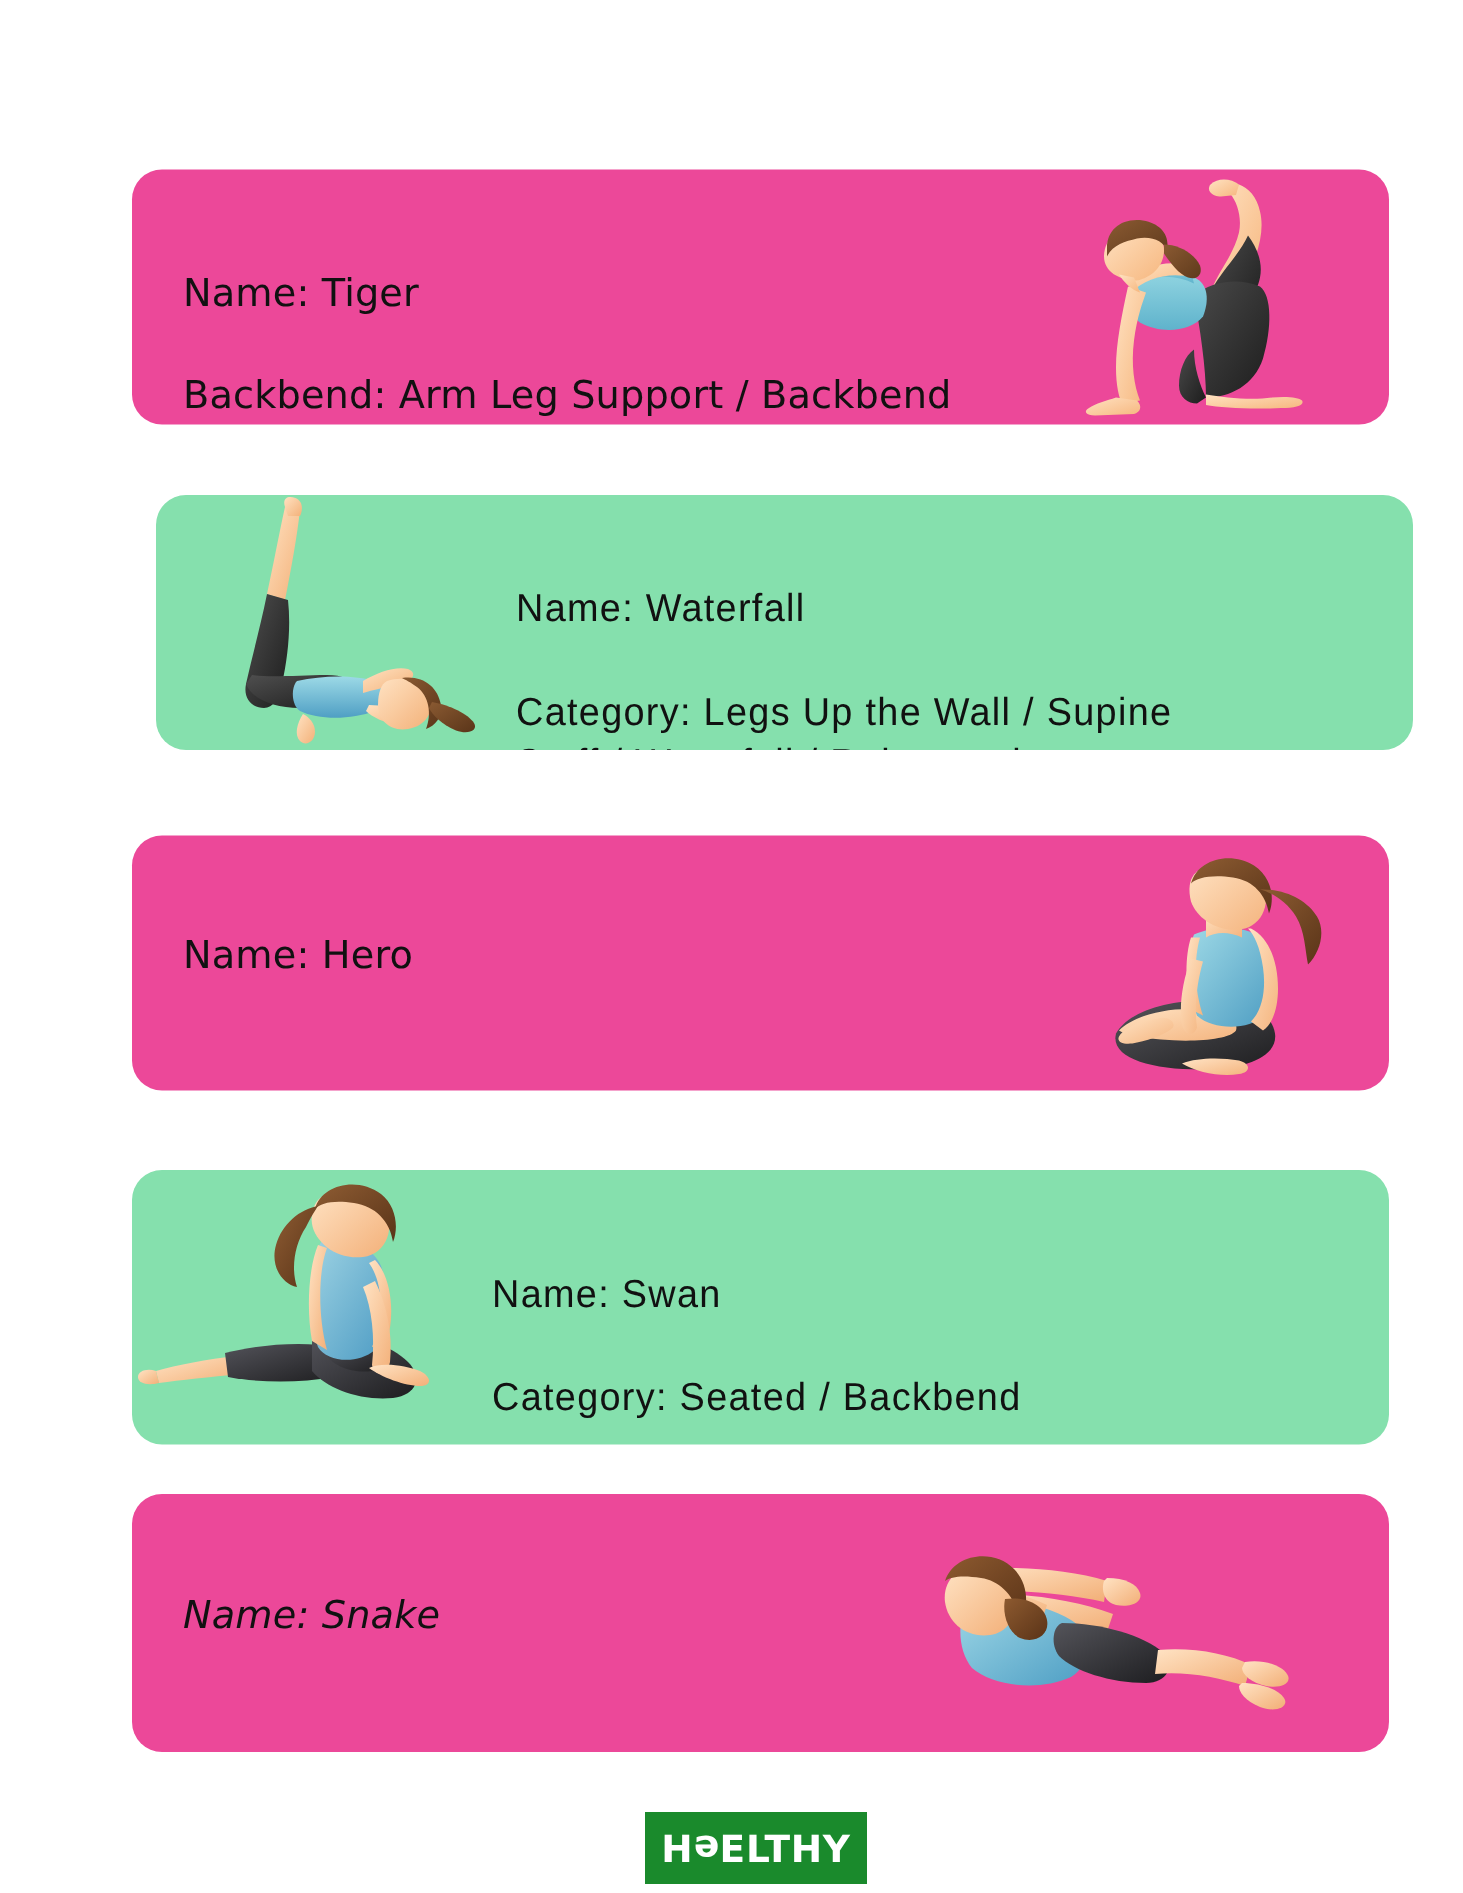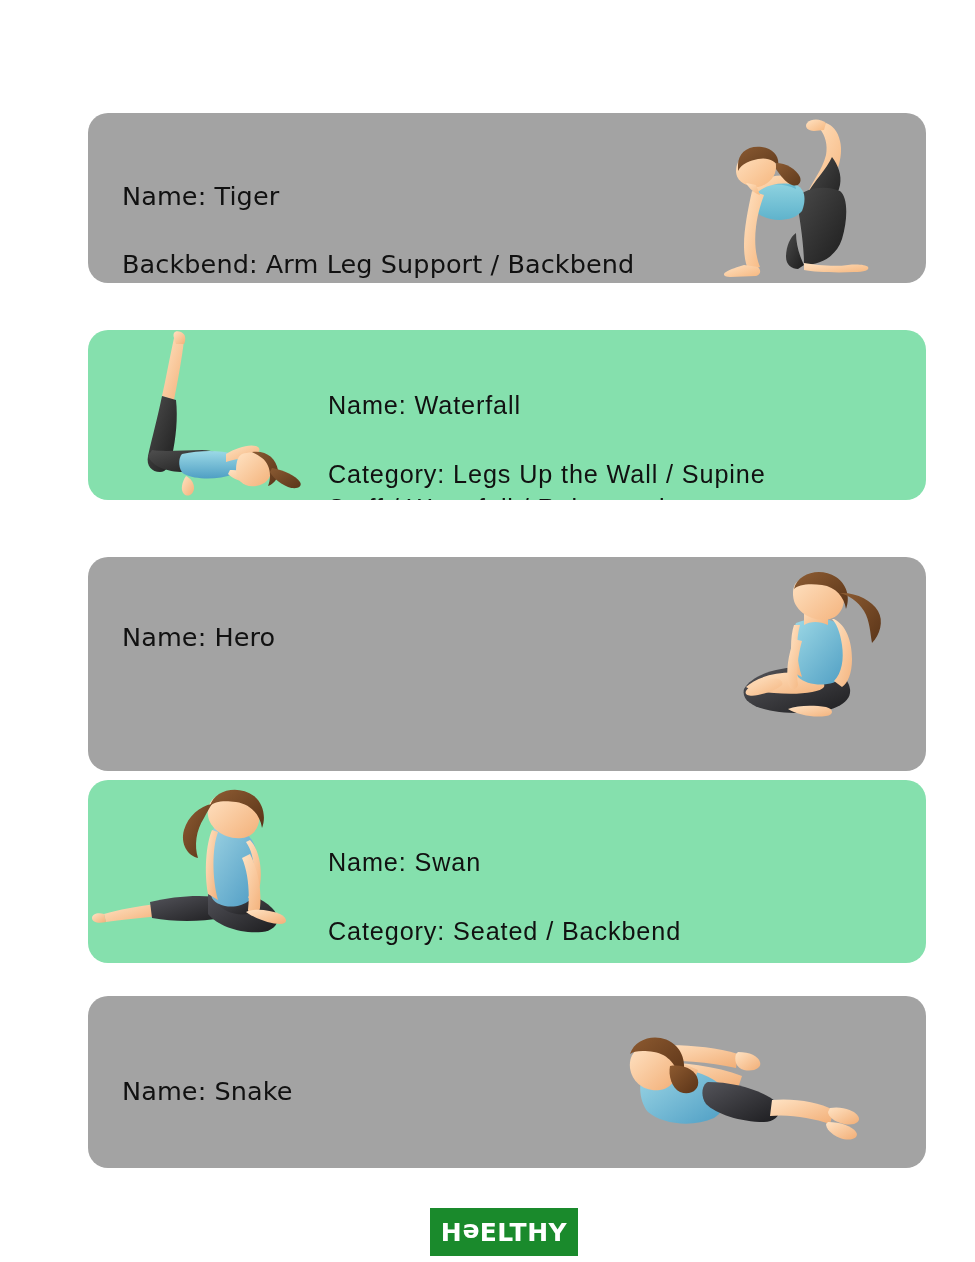--- a/index.html
+++ b/index.html
@@ -25,21 +25,21 @@
   }
 
   .card {
     position: absolute;
     left: 88px;
     width: 838px;
     border-radius: 20px;
     box-sizing: border-box;
     overflow: hidden;
   }
-  .card.gray  { background: #a3a3a3; }
+  .card.gray  { background: #ec4899; }
   .card.green { background: #85e0ad; }
 
   
   .card-text {
     position: absolute;
     white-space: pre-line;
     color: #111111;
     line-height: 1.33;
   }
   
@@ -62,28 +62,28 @@
 
   
   .pose {
     position: absolute;
     display: block;
   }
   .pose svg { display: block; width: 100%; height: 100%; }
 
   
   #card-tiger     { top: 113px;  height: 170px; }
-  #card-waterfall { top: 330px;  height: 170px; }
-  #card-hero      { top: 557px;  height: 214px; padding-left: 16px; }
+  #card-waterfall { top: 330px;  height: 170px; margin-left: 16px; }
+  #card-hero      { top: 557px;  height: 170px; padding-left: 16px; }
   #card-swan      { top: 780px;  height: 183px; }
   #card-snake     { top: 996px;  height: 172px; }
 
   #text-tiger     { top: 33px; }
   #text-hero      { top: 30px; }
-  #text-snake     { top: 45px; }
+  #text-snake     { top: 31px; font-style: italic; }
   #text-waterfall { left: 240px; top: 23px; }
   #text-swan      { left: 240px; top: 30px; }
 
   #pose-tiger     { right: 8px;  top: 2px;   width: 210px; height: 165px; }
   #pose-waterfall { left: 38px;  top: 0px;   width: 180px; height: 172px; }
   #pose-hero      { right: 18px; top: 6px;   width: 170px; height: 162px; }
   #pose-swan      { left: 2px;   top: 8px;   width: 222px; height: 152px; }
   #pose-snake     { right: 60px; top: 28px;  width: 250px; height: 128px; }
 
   

